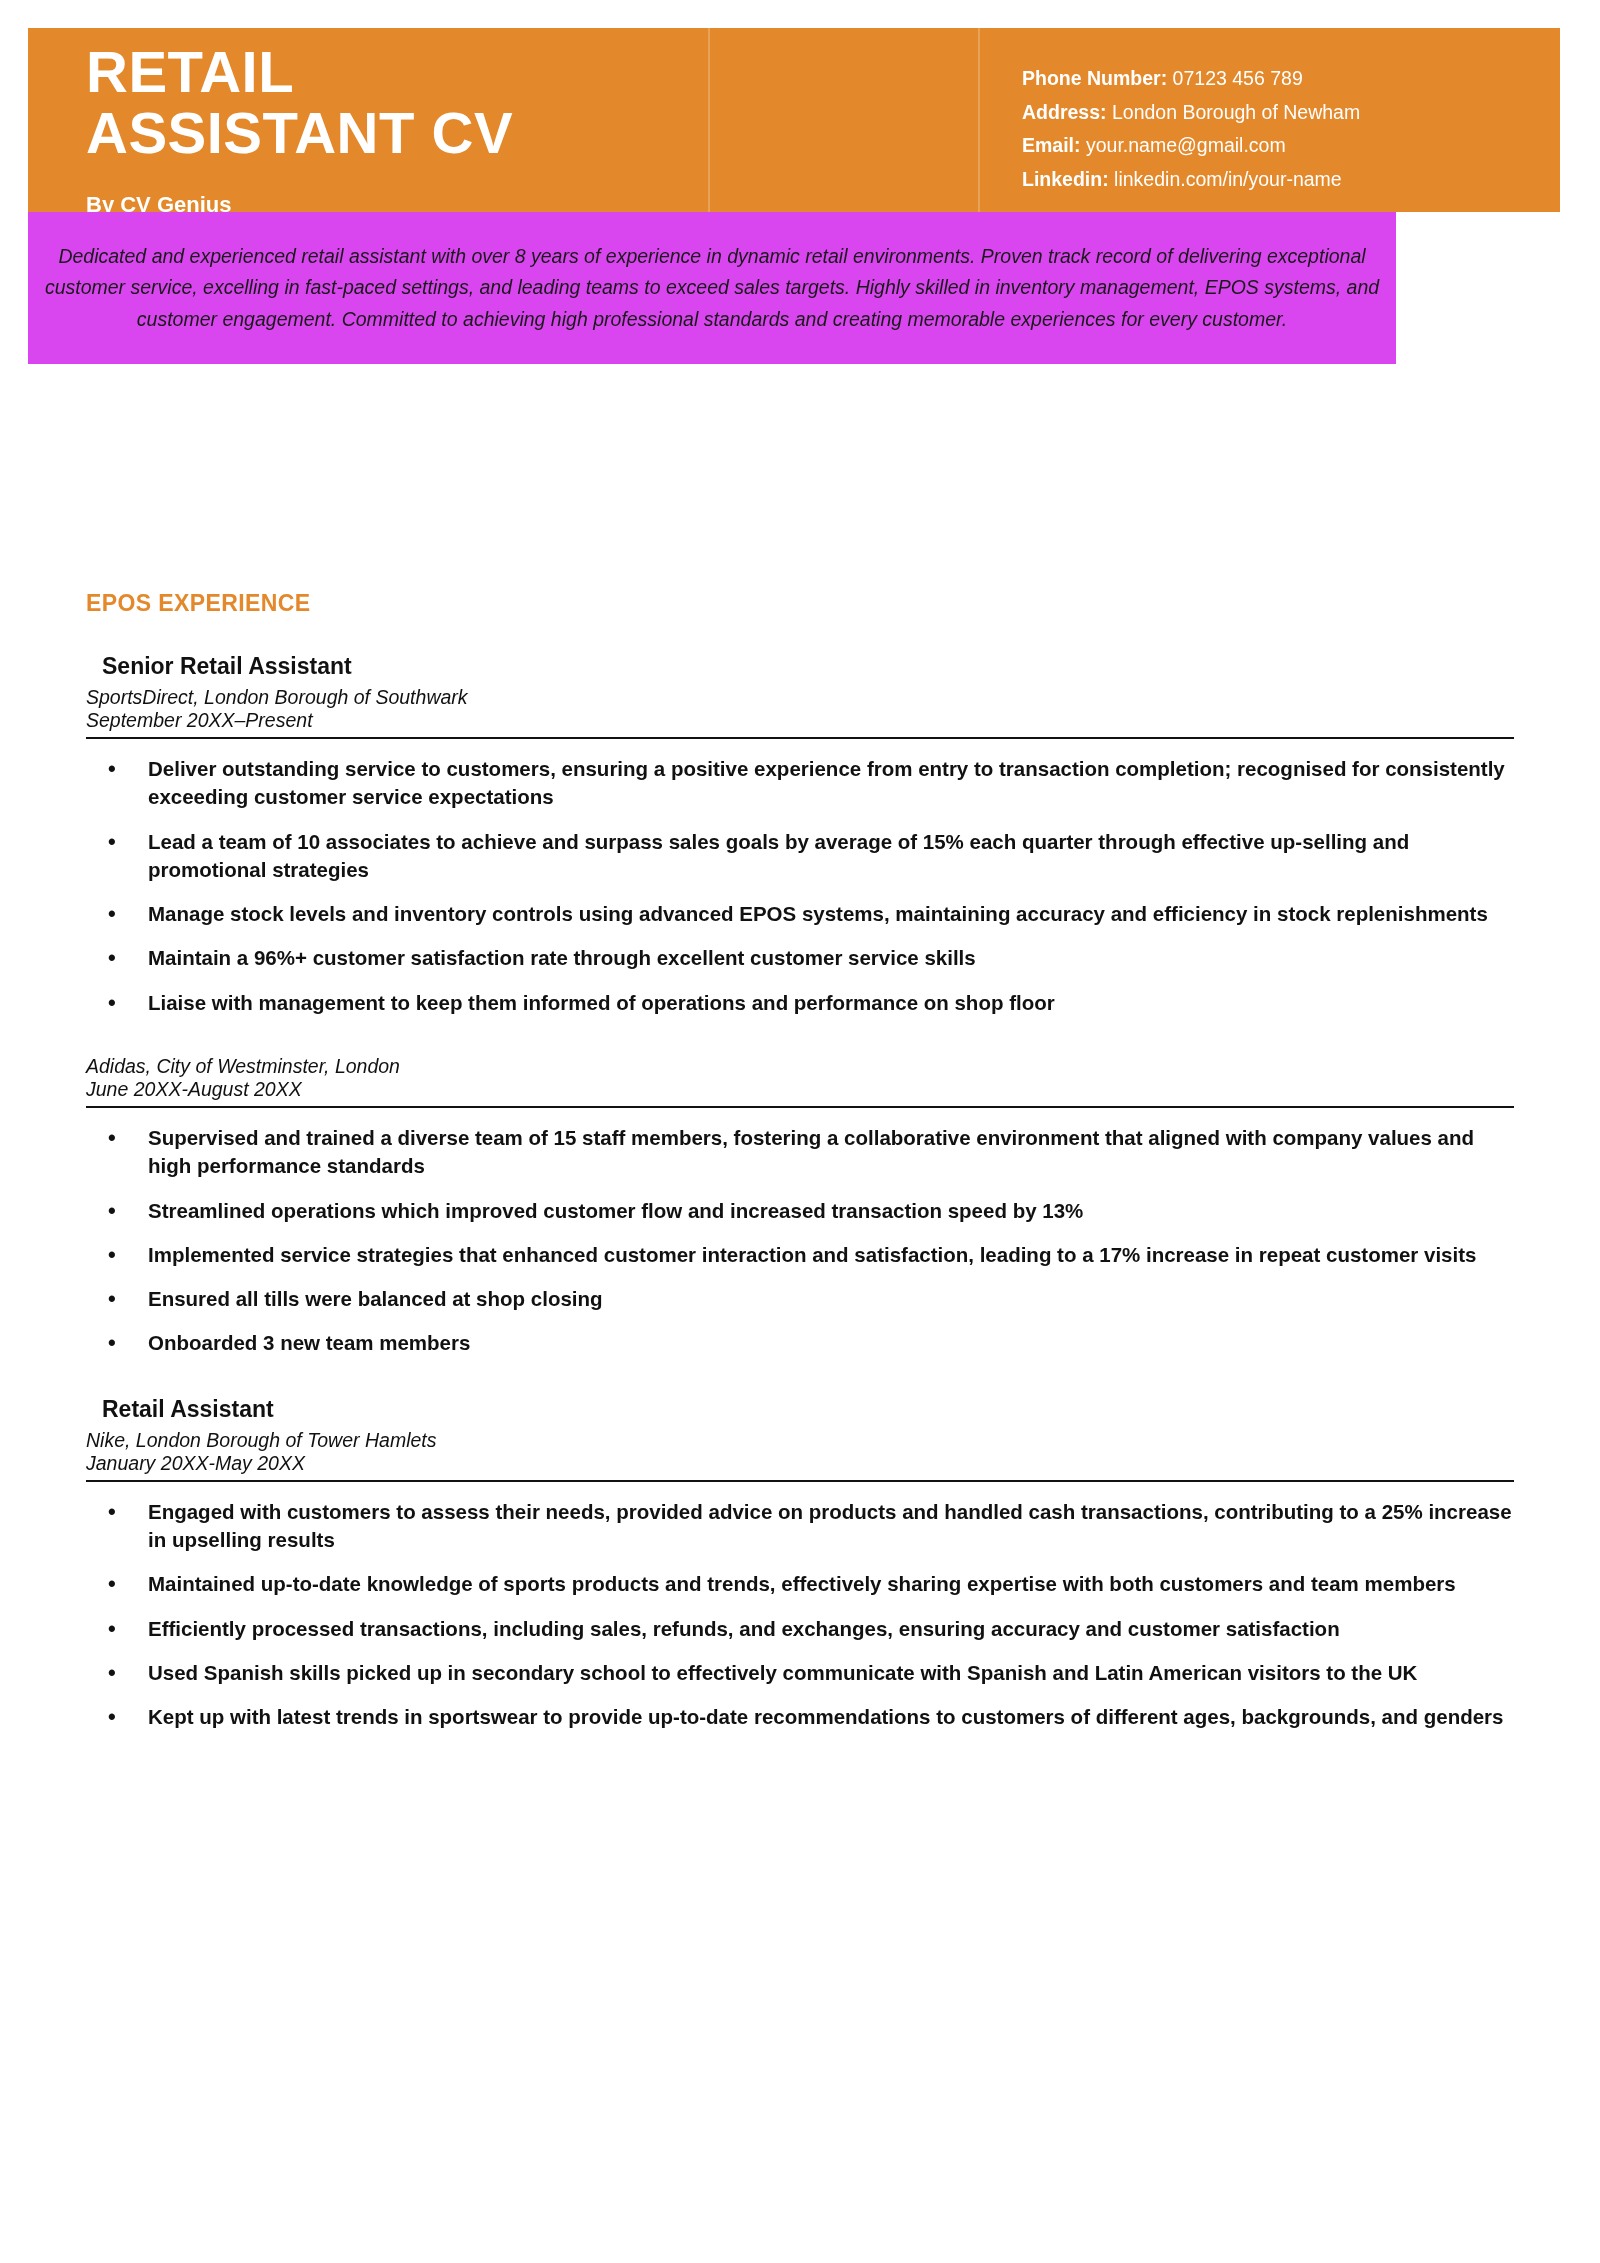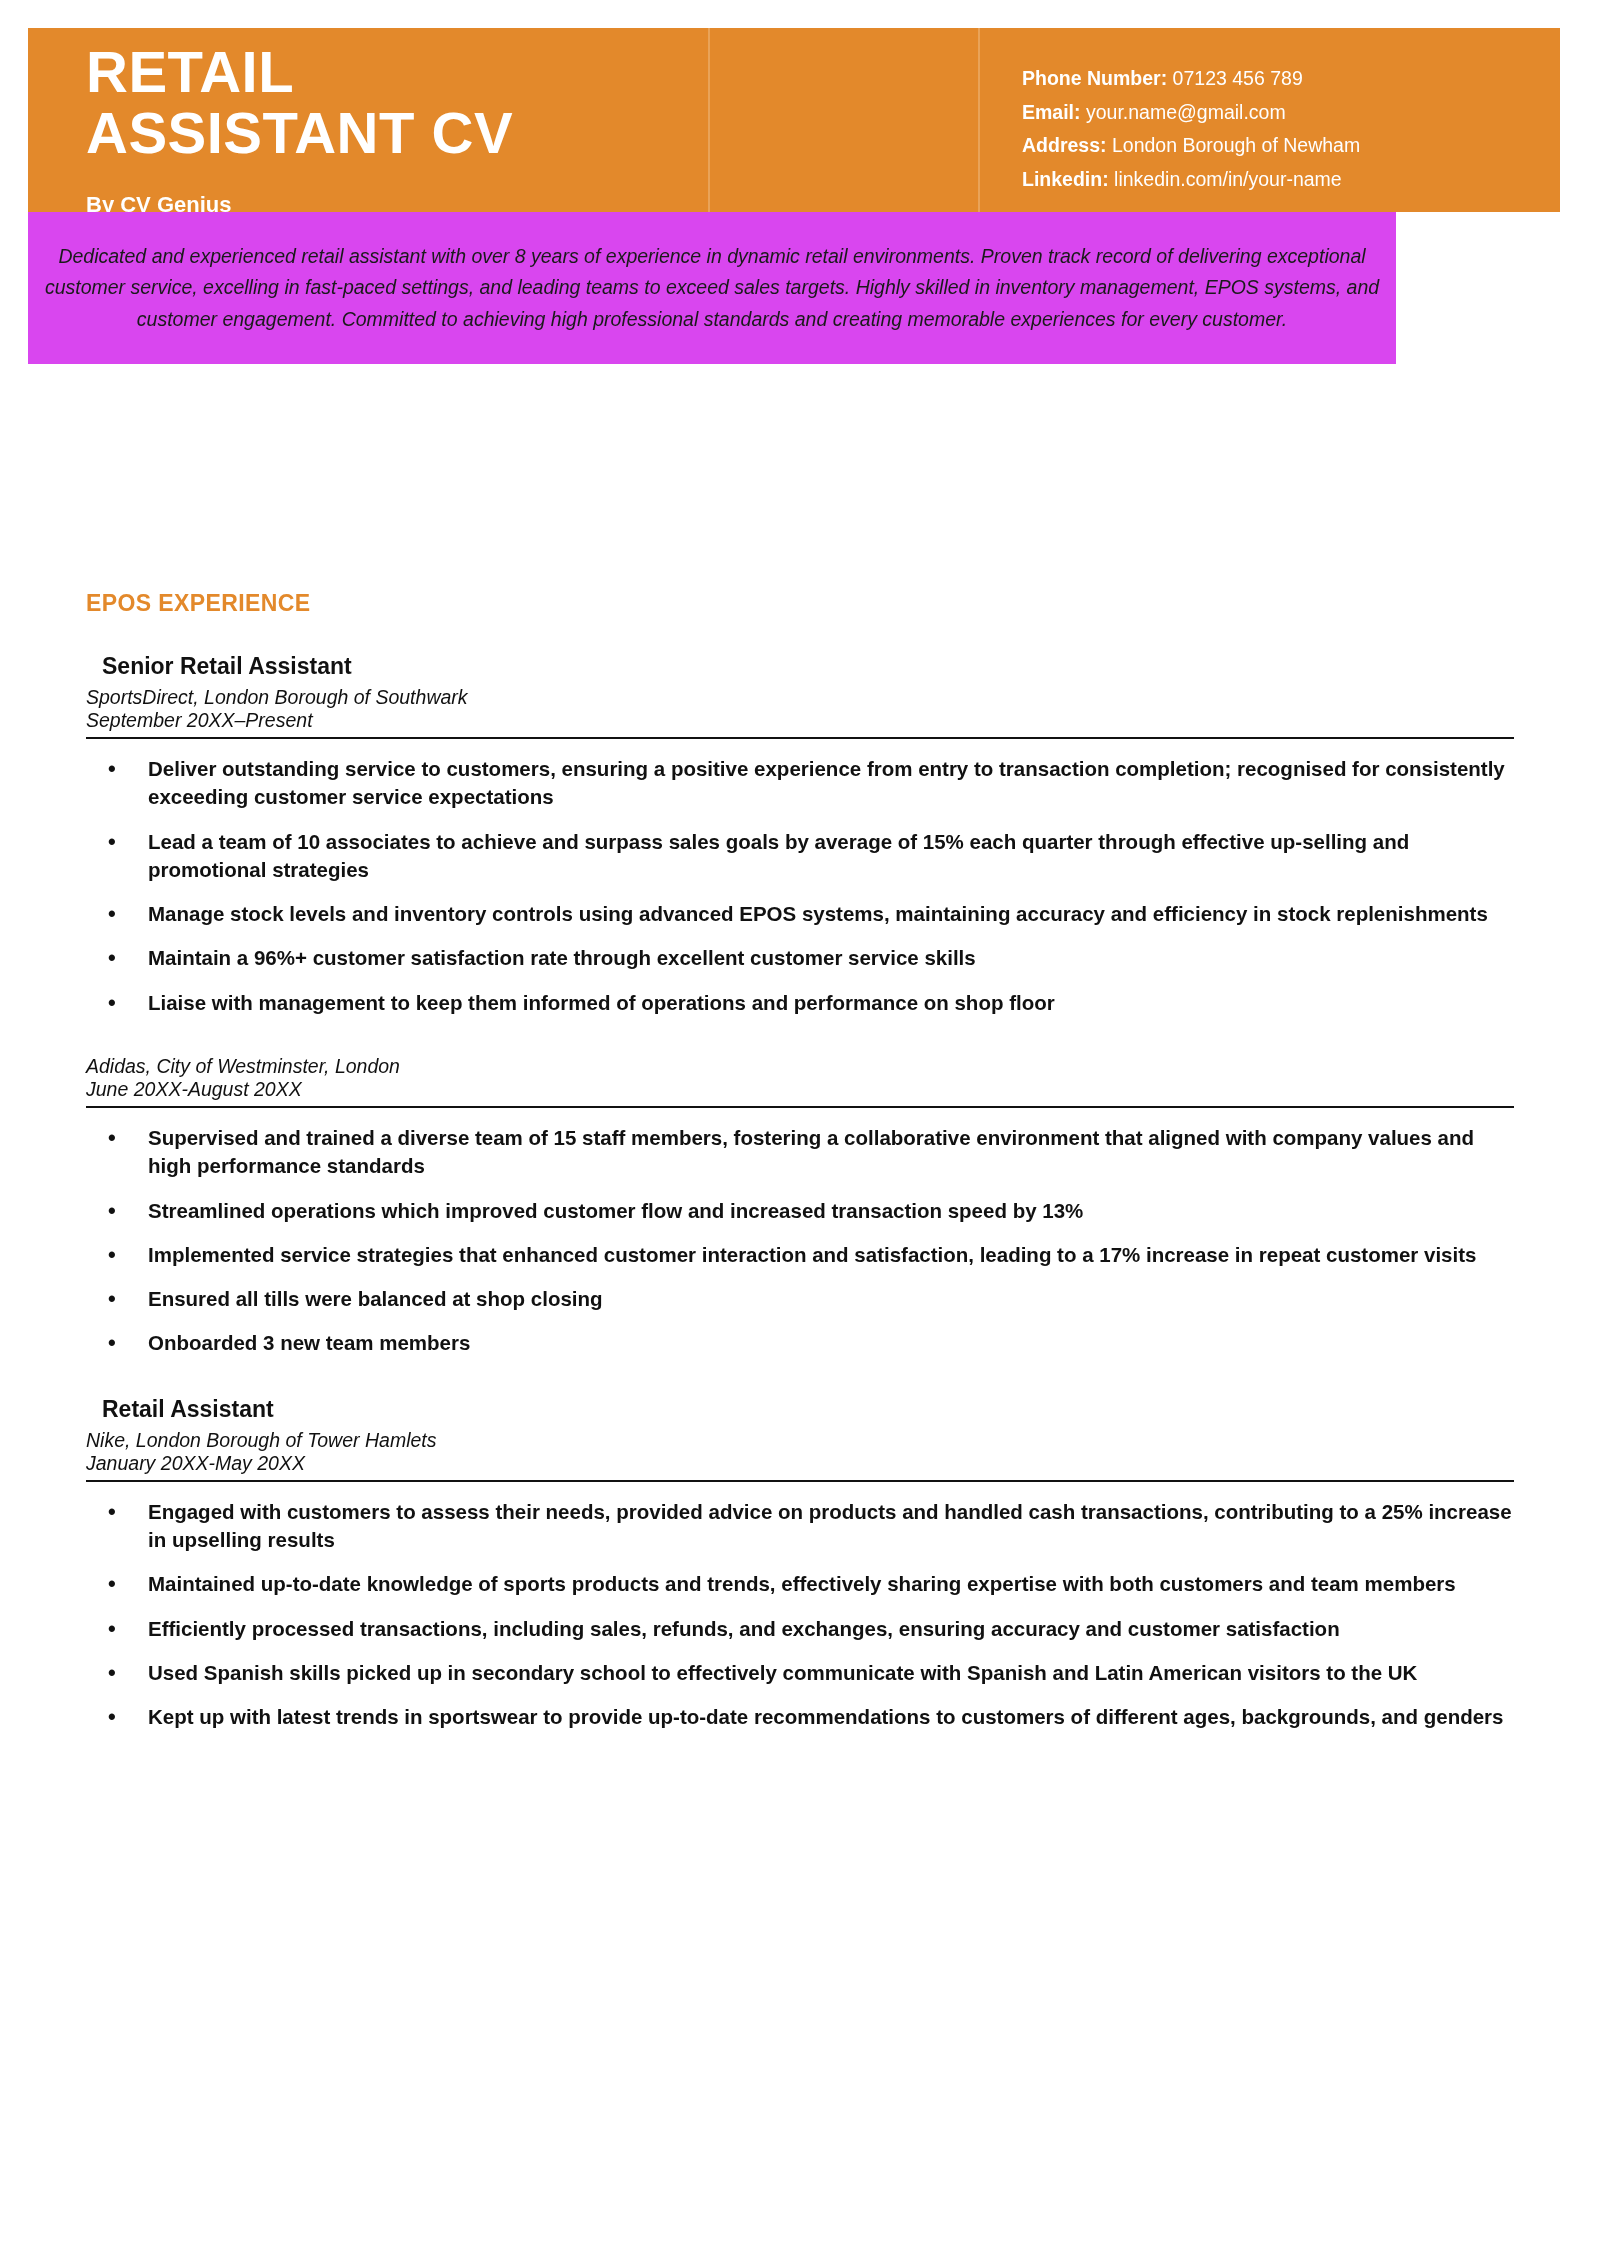--- a/index.html
+++ b/index.html
@@ -177,26 +177,26 @@
 ASSISTANT CV</div>
       <div class="cv-byline">By CV Genius</div>
     </div>
     <div class="header-spacer"></div>
     <div class="header-contact">
       <div class="contact-line">
         <span class="lbl">Phone Number:</span>
         <span>07123 456 789</span>
       </div>
       <div class="contact-line">
+        <span class="lbl">Address:</span>
+        <span>London Borough of Newham</span>
+      </div>
+      <div class="contact-line">
         <span class="lbl">Email:</span>
         <span>your.name@gmail.com</span>
-      </div>
-      <div class="contact-line">
-        <span class="lbl">Address:</span>
-        <span>London Borough of Newham</span>
       </div>
       <div class="contact-line">
         <span class="lbl">Linkedin:</span>
         <span>linkedin.com/in/your-name</span>
       </div>
     </div>
   </div>
 
   <div class="summary">
     <div class="summary-text">Dedicated and experienced retail assistant with over 8 years of experience in dynamic retail environments. Proven track record of delivering exceptional customer service, excelling in fast-paced settings, and leading teams to exceed sales targets. Highly skilled in inventory management, EPOS systems, and customer engagement. Committed to achieving high professional standards and creating memorable experiences for every customer.</div>

